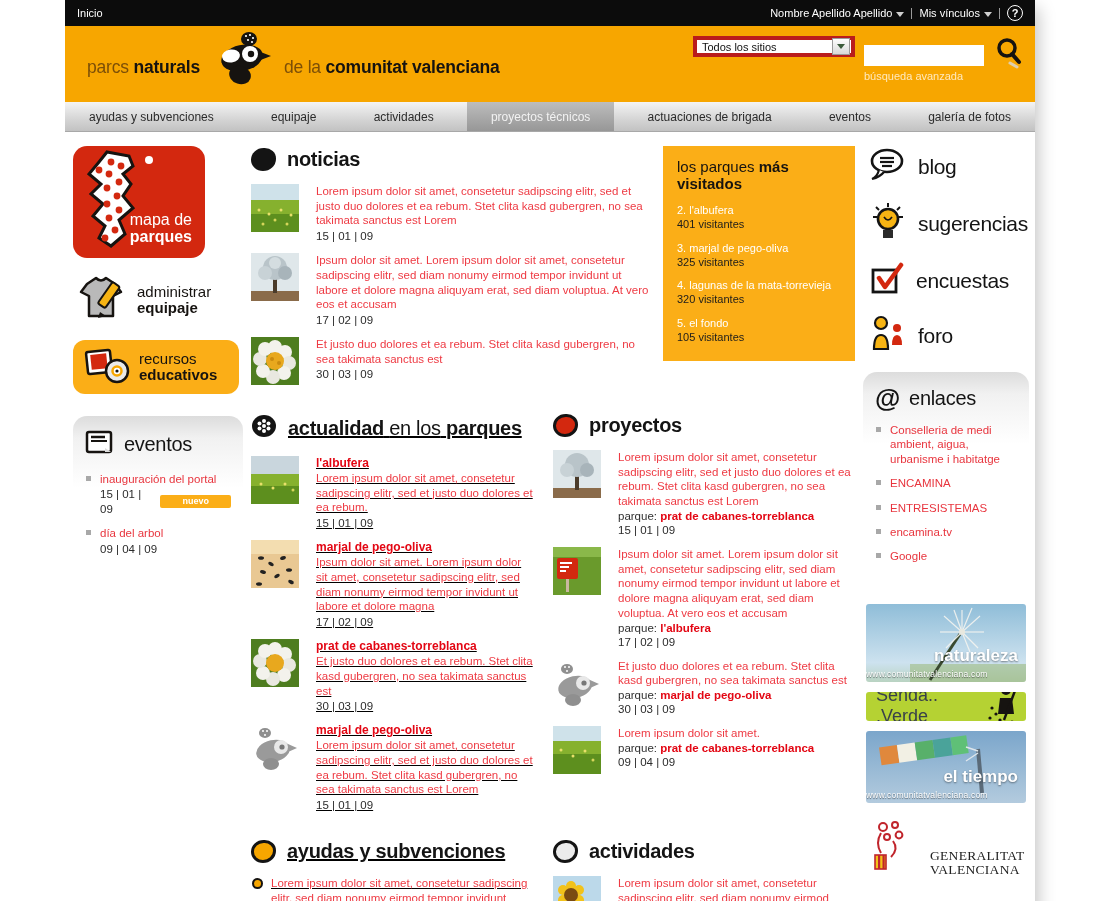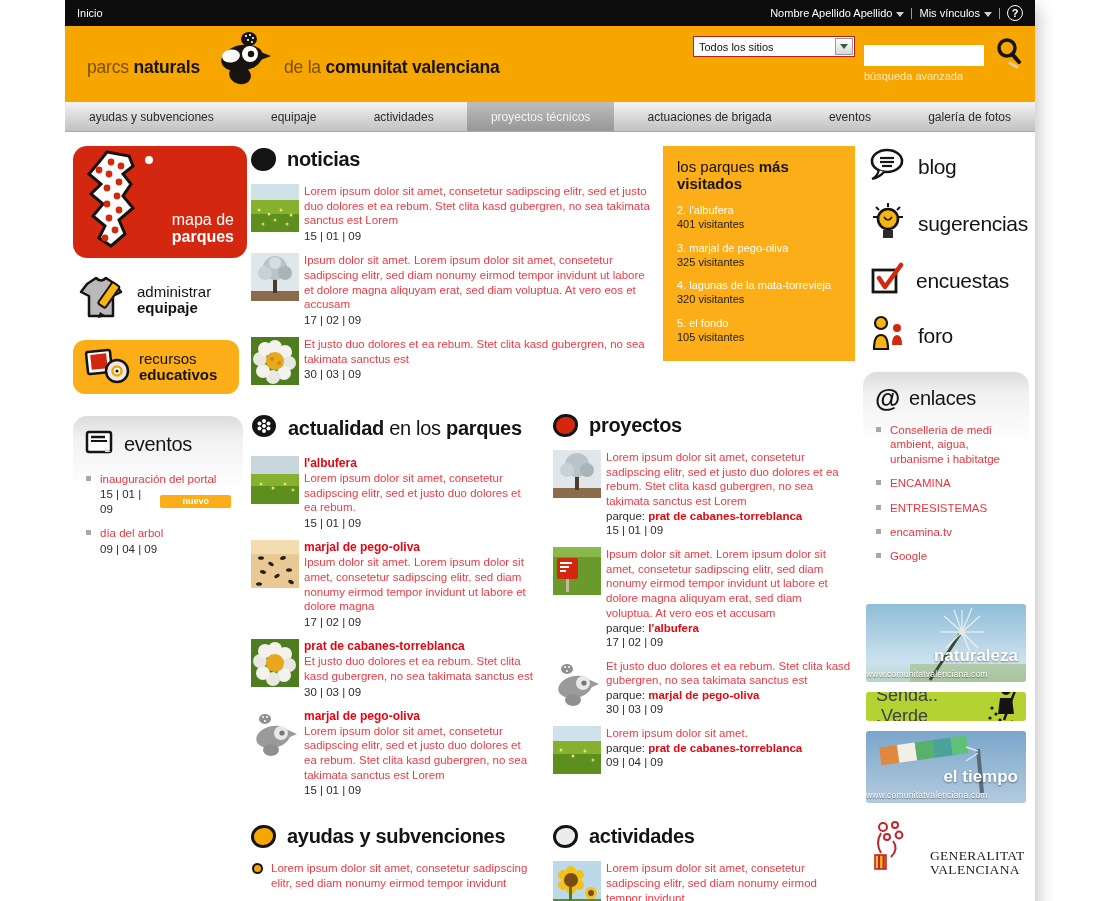--- a/index.html
+++ b/index.html
@@ -14,42 +14,42 @@
   .tb-sep { width:1px; height:11px; background:#9a9a9a; }
   .help-circle { width:16px; height:16px; border:1.5px solid #fff; border-radius:50%; display:flex; align-items:center; justify-content:center; font-weight:bold; font-size:11px; }
 
   
   .header { height:76px; background:#F7A600; position:relative; }
   .logo { position:absolute; left:22px; top:18px; display:flex; align-items:center; gap:9px; cursor:pointer; }
   .logo-seg { font-size:17.5px; color:#7c4f07; letter-spacing:-0.2px; }
   .logo-seg b { color:#161310; }
   .logo-bird { margin:-14px 0 0 0; }
   .search { position:absolute; right:12px; top:10px; display:flex; align-items:flex-start; gap:9px; }
-  .scope-select { width:162px; height:21px; background:#fff; border:1px solid #b91c1c; display:flex; align-items:center; justify-content:space-between; font-size:11px; color:#111; cursor:pointer; }
+  .scope-select { width:162px; height:21px; background:#fff; border:4px solid #b91c1c; display:flex; align-items:center; justify-content:space-between; font-size:11px; color:#111; cursor:pointer; }
   .scope-select .txt { padding-left:5px; }
   .scope-btn { width:18px; height:17px; margin-right:1px; background:linear-gradient(#fdfdfd,#d9d9d9); border:1px solid #9a9a9a; display:flex; align-items:center; justify-content:center; }
   .scope-btn i { width:0; height:0; border-left:4px solid transparent; border-right:4px solid transparent; border-top:5px solid #3a5a3a; }
   .search-col { display:flex; flex-direction:column;margin-top:9px; }
   .search-input { width:120px; height:21px; border:none; background:#fff; font-size:11px; padding:0 4px; }
   .adv-link { font-size:11px; color:#ffe9bd; margin-top:4px; text-decoration:none; }
   .mag-btn { background:none; border:none; cursor:pointer; padding:0; margin-top:0; }
 
   
   .navbar { height:30px; display:flex; justify-content:space-between; background:linear-gradient(#f4f4f4,#d2d2d2 65%,#c2c2c2); border-bottom:1px solid #a8a8a8; font-size:12px; }
   .tab { display:flex; align-items:center; padding:0 24px; color:#2b2b2b; cursor:pointer; white-space:nowrap; }
   .tab.active { background:linear-gradient(#bdbdbd,#979797); color:#f2f2f2; }
 
   
   .main { display:flex; padding:14px 0 28px 0; }
   .col-left { width:182px; padding-left:8px; flex:none; }
   .col-center { flex:1; padding:0 8px 0 4px; }
   .col-right { width:172px; flex:none; padding-right:4px; }
 
   
-  .map-box { width:174px; height:112px; background:#D3280F; border-radius:14px; position:relative; margin-bottom:16px; cursor:pointer; }
+  .map-box { width:132px; height:112px; background:#D3280F; border-radius:14px; position:relative; margin-bottom:16px; cursor:pointer; }
   .map-label { position:absolute; right:13px; bottom:12px; color:#fff; font-size:16px; line-height:1.1; }
   .map-label .l2 { font-weight:bold; }
   .promo-item { display:flex; align-items:center; gap:6px; margin:4px 0 14px 2px; cursor:pointer; }
   .promo-label { font-size:15px; color:#161310; line-height:1.1; }
   .promo-label .l2 { font-weight:bold; }
   .resources-box { width:166px; height:54px; background:#FBAE17; border-radius:12px; display:flex; align-items:center; gap:6px; padding-left:8px; margin-bottom:22px; cursor:pointer; }
 
   .panel { background:linear-gradient(#dcdcdc,#f1f1f1 22px,#ffffff 72px); border-radius:14px; padding:13px 12px 16px; }
   .events-panel { width:170px; }
   .panel-title { display:flex; align-items:center; gap:9px; font-size:20px; color:#141414; margin-bottom:12px; letter-spacing:-0.3px; }
@@ -62,36 +62,36 @@
   
   .row { display:flex; }
   .section-title { display:flex; align-items:center; gap:11px; font-size:20px; color:#141414; margin:2px 0 13px; letter-spacing:-0.3px; }
   .blob { width:25px; height:23px; border-radius:58% 52% 60% 55%; flex:none; }
   .blob.black { background:#141414; }
   .blob.red { background:#D3280F; border:3px solid #141414; }
   .blob.yellow { background:#F7A600; border:3px solid #141414; }
   .blob.gray { background:#ececec; border:3px solid #141414; }
   .t-b { font-weight:bold; }
 
-  .feed-item { display:flex; gap:5px; margin-bottom:11px;margin-top:11px; }
+  .feed-item { display:flex; gap:17px; margin-bottom:11px;margin-top:11px; }
   .thumb { width:48px; height:48px; flex:none; cursor:pointer; }
   .item-text { font-size:11.5px; color:#EE3A43; line-height:1.28; text-decoration:none; display:block; }
   .item-title { font-size:12px; font-weight:bold; color:#E30613; text-decoration:none; display:block; margin-bottom:1px; }
   .item-date { font-size:11.5px; color:#2b2b2b; margin-top:2px; }
   .park-line { font-size:11.5px; color:#2f2f2f; margin-top:1px; }
   .park-line a { font-weight:bold; color:#E30613; text-decoration:none; }
 
   .news-section { flex:1; padding-right:12px; }
   .visited-panel { width:192px; flex:none; background:#FBAE17; padding:12px 14px 8px; align-self:flex-start; }
   .visited-title { font-size:15px; color:#161310; margin-bottom:11px; }
   .visited-item { margin-bottom:9px; font-size:11px; line-height:1.3; }
   .visited-item a { color:#fff; text-decoration:none; }
   .visited-count { color:#1c1c1c; }
 
-  .half-l { width:50%; padding-right:18px; }
+  .half-l { width:50%; padding-right:18px;text-decoration:underline; }
   .half-r { width:50%; padding-right:4px; }
   .section-block { margin-bottom:16px; }
 
   .bullet-item { position:relative; margin:0 0 9px 20px; font-size:11.5px; line-height:1.3; }
   .bullet-item::before { content:""; position:absolute; left:-19px; top:2px; width:7px; height:7px; border-radius:50%; background:#F7A600; border:2px solid #161310; }
   .bullet-item a { color:#EE3A43; text-decoration:none; }
 
   
   .quick-link { display:flex; align-items:center; gap:11px; margin:2px 0 15px 6px; cursor:pointer; }
   .quick-link .lbl { font-size:21px; color:#141414; letter-spacing:-0.3px; }

